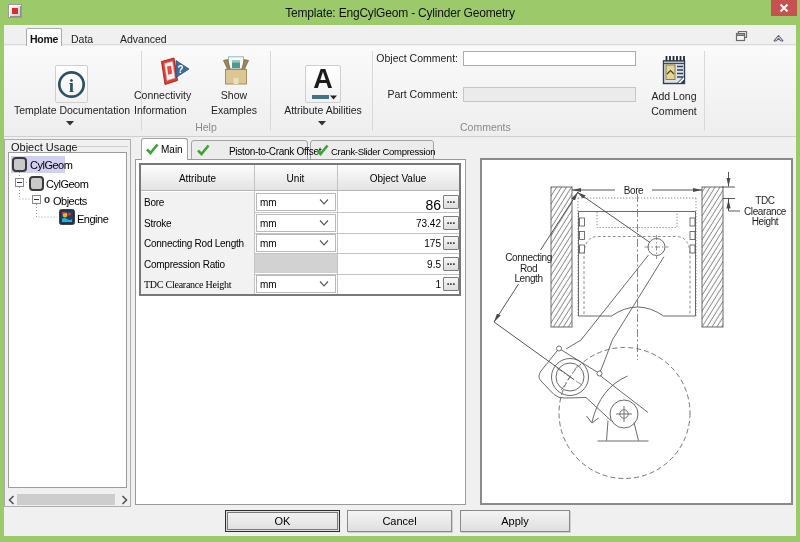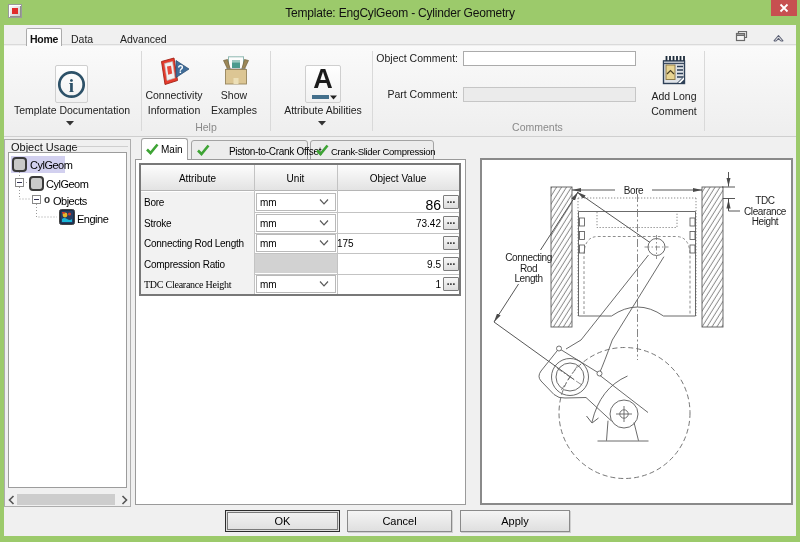--- a/index.html
+++ b/index.html
@@ -52,21 +52,21 @@
 
 <div class="abs" style="left:141px;top:51px;width:1px;height:80px;background:#d9d9d9;"></div>
 
 <svg class="abs" style="left:160px;top:57px;" width="30" height="29" viewBox="0 0 30 29">
   <path d="M1.5 4.5 L14 1 L17.5 23.5 L5 27.5 Z" fill="#e63c2d" stroke="#a32015" stroke-width="0.9"></path>
   <path d="M4.5 6.5 L12.5 4.5 L15 21 L7 23.5 Z" fill="#f2f2f2" stroke="#b5b5b5" stroke-width="0.6"></path>
   <path d="M7 9.5 L11 8.7 L12.2 16.5 L8.2 17.7 Z" fill="#e8483a"></path>
   <path d="M16 3.5 L29 12 L16 20.5 Z" fill="#3f6d99" stroke="#2d4f73" stroke-width="0.8"></path>
   <text x="20.5" y="15.5" font-size="10" font-weight="bold" fill="#fff" text-anchor="middle" font-family="Liberation Sans">?</text>
 </svg>
-<div class="abs" style="left:134px;top:88px;width:80px;text-align:center;font-size:10.5px;line-height:14.5px;color:#222;">Connectivity<br>Information</div>
+<div class="abs" style="left:134px;top:88px;width:80px;text-align:left;font-size:10.5px;line-height:14.5px;color:#222;">Connectivity<br>Information</div>
 <svg class="abs" style="left:222px;top:56px;" width="28" height="29" viewBox="0 0 28 29">
   <rect x="6.5" y="0.8" width="15" height="14.5" fill="#fdfdfd" stroke="#8fb8b1" stroke-width="1"></rect>
   <rect x="10" y="4" width="8" height="8" fill="#4b9a8e"></rect>
   <rect x="10" y="4" width="8" height="2.6" fill="#9cc8c0"></rect>
   <path d="M6 14 L1.5 4.5 L5.5 3.5 L8.5 14 Z" fill="#9c8757" stroke="#6f5f3a" stroke-width="0.7"></path>
   <path d="M22 14 L26.5 4.5 L22.5 3.5 L19.5 14 Z" fill="#9c8757" stroke="#6f5f3a" stroke-width="0.7"></path>
   <path d="M4 12.5 H24 V13.8 H4 Z" fill="#8a8a8a"></path>
   <rect x="3.5" y="13.5" width="21" height="14.5" fill="#dcc694" stroke="#97855c" stroke-width="0.9"></rect>
   <rect x="11.5" y="22" width="5" height="6" fill="#ecdfb7"></rect>
 </svg>
@@ -100,21 +100,21 @@
   <rect x="3.5" y="6" width="21" height="2.6" fill="#b9bfc8" stroke="#2e4057" stroke-width="1"></rect>
   <rect x="6" y="10" width="9" height="14.5" fill="#e8d492" stroke="#8f7d4a" stroke-width="1"></rect>
   <path d="M7 19 L10.5 15.5 L14 19" fill="none" stroke="#4a3f22" stroke-width="1.2"></path>
   <g stroke="#2e4057" stroke-width="1.4">
     <path d="M17 11.5 H23 M17 15 H23 M17 18.5 H23 M17 22 H23"></path>
   </g>
   <path d="M17 28.5 L24.5 21 L24.5 28.5 Z" fill="#ffffff" stroke="#2e4057" stroke-width="1"></path>
   <path d="M20.5 28 L24 24.5 L24 28 Z" fill="#2e4057"></path>
 </svg>
 <div class="abs" style="left:634px;top:89px;width:80px;text-align:center;font-size:10.5px;line-height:14.5px;color:#222;">Add Long<br>Comment</div>
-<div class="abs" style="left:460px;top:121px;width:155px;text-align:center;font-size:10.5px;color:#8a8a8a;">Comments</div>
+<div class="abs" style="left:460px;top:121px;width:155px;text-align:left;font-size:10.5px;color:#8a8a8a;">Comments</div>
 <div class="abs" style="left:704px;top:51px;width:1px;height:80px;background:#d9d9d9;"></div>
 
 <div class="abs" style="left:4px;top:139px;width:127px;height:368px;background:#f0f0f0;border:1px solid #adadad;"></div>
 <div class="abs" style="left:11px;top:141px;font-size:11px;color:#111;">Object Usage</div>
 <div class="abs" style="left:76px;top:146px;width:52px;height:1px;background:#cfcfcf;"></div>
 <div class="abs" style="left:8px;top:152px;width:119px;height:336px;background:#fff;border:1px solid #9c9c9c;"></div>
 
 <div class="abs" style="left:11px;top:156px;width:54px;height:17px;background:#d2d0ef;"></div>
 <div class="abs" style="left:12px;top:157px;width:15px;height:15px;background:#c9c9c9;border:2px solid #3a3a3a;border-radius:4px;"></div>
 <div class="abs" style="left:30px;top:159px;font-size:11px;letter-spacing:-0.5px;color:#000;">CylGeom</div>
@@ -215,21 +215,21 @@
     </svg>
   <svg class="abs" style="left:178px;top:74px;" width="10" height="8">
       <path d="M1 1.5 L5 5.8 L9 1.5" fill="none" stroke="#5a5a5a" stroke-width="1.2"></path>
     </svg>
   <svg class="abs" style="left:178px;top:115px;" width="10" height="8">
       <path d="M1 1.5 L5 5.8 L9 1.5" fill="none" stroke="#5a5a5a" stroke-width="1.2"></path>
     </svg>
 
   <div class="abs" style="left:196px;top:32px;width:104px;text-align:right;font-size:14px;">86</div>
   <div class="abs" style="left:196px;top:53px;width:104px;text-align:right;font-size:10px;">73.42</div>
-  <div class="abs" style="left:196px;top:73px;width:104px;font-size:10px;">175</div>
+  <div class="abs" style="left:196px;top:73px;width:104px;text-align:right;font-size:10px;">175</div>
   <div class="abs" style="left:196px;top:94px;width:104px;text-align:right;font-size:10px;padding-left:33px;">9.5</div>
   <div class="abs" style="left:196px;top:114px;width:104px;text-align:right;font-size:10px;">1</div>
 
   <div class="dots" style="left:302px;top:30px;">...</div>
   <div class="dots" style="left:302px;top:51px;">...</div>
   <div class="dots" style="left:302px;top:71px;">...</div>
   <div class="dots" style="left:302px;top:92px;">...</div>
   <div class="dots" style="left:302px;top:112px;">...</div>
 </div>
 

